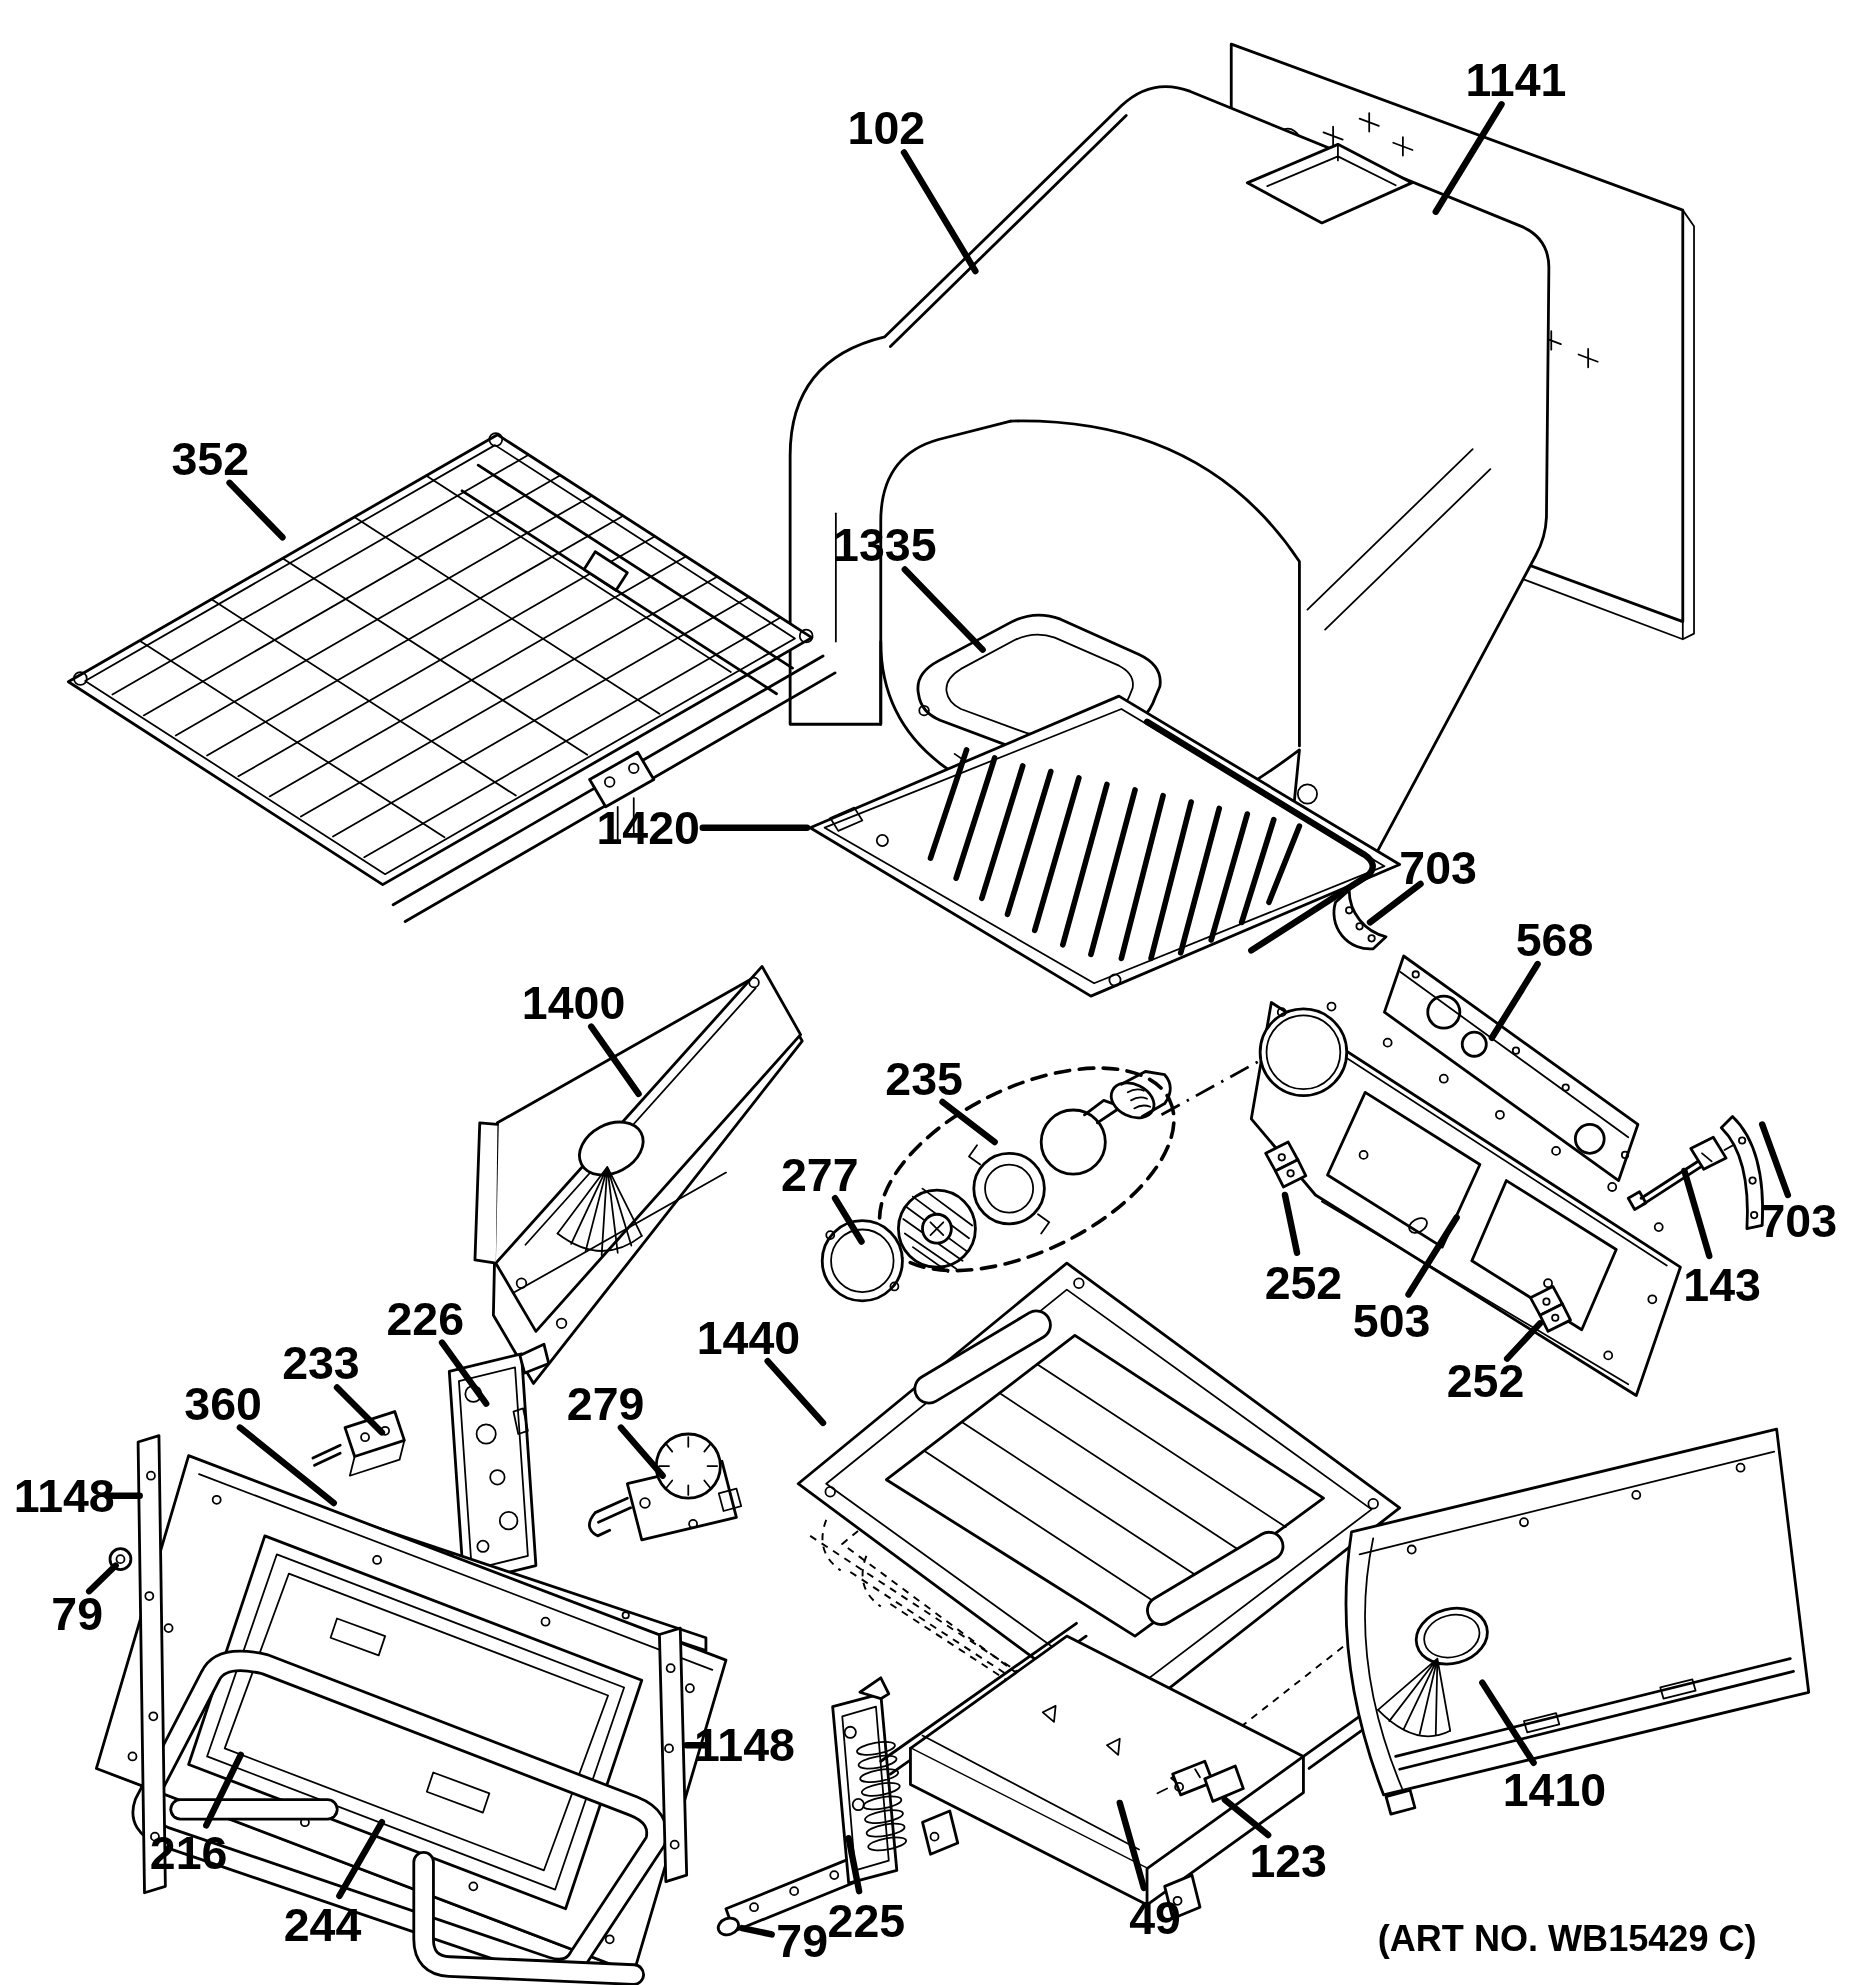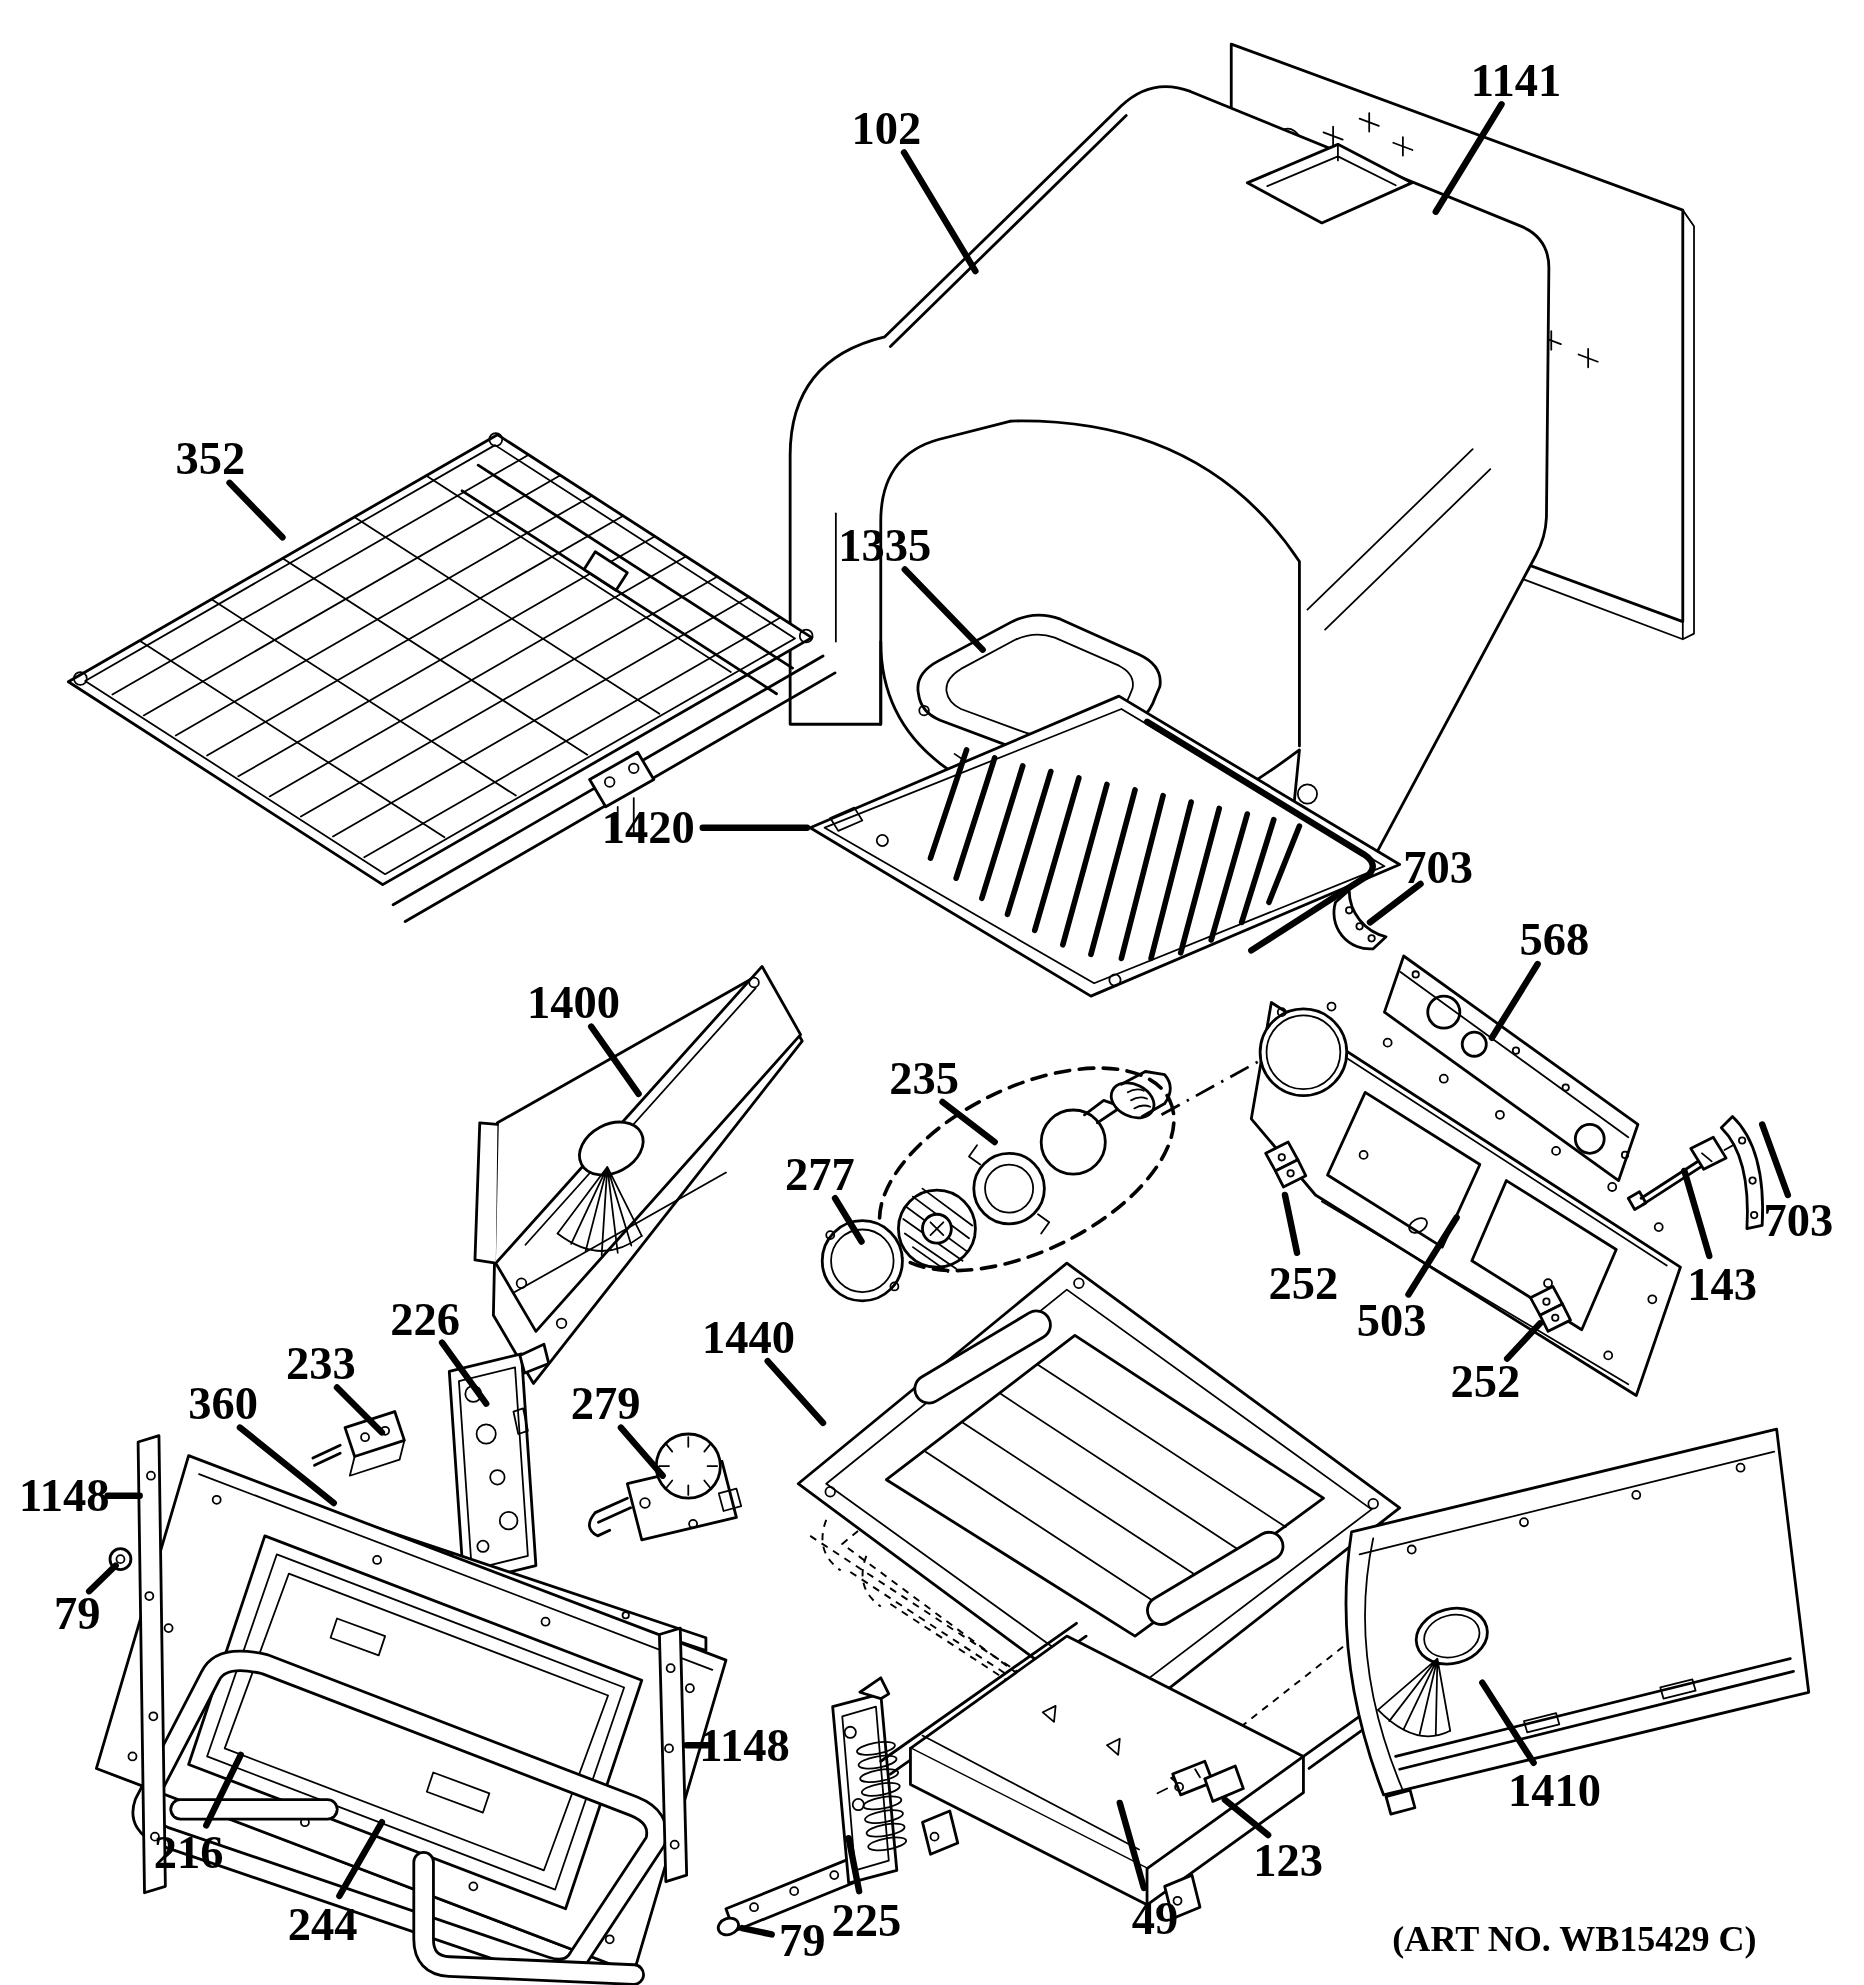--- a/index.html
+++ b/index.html
@@ -1,17 +1,17 @@
 <!DOCTYPE html>
 <html style="font-size:13px"><head>
 <meta charset="utf-8">
 <style>
   html,body{margin:0;padding:0;background:#ffffff;}
   .stage{position:relative;width:1865px;height:1985px;background:#fff;overflow:hidden;
-         font-family:Liberation Serif, serif;}
+         font-family:Liberation Sans, sans-serif;}
   svg{display:block}
   .ln{fill:none;stroke:#000;stroke-width:3.5;stroke-linejoin:round;stroke-linecap:round}
   .fw{fill:#fff;stroke:#000;stroke-width:3.5;stroke-linejoin:round;stroke-linecap:round}
   .thin{fill:none;stroke:#000;stroke-width:2.2;stroke-linejoin:round;stroke-linecap:round}
   .thick{fill:none;stroke:#000;stroke-width:8;stroke-linecap:round}
   .tube{fill:none;stroke:#000;stroke-width:28;stroke-linecap:round;stroke-linejoin:round}
   .tubein{fill:none;stroke:#fff;stroke-width:21;stroke-linecap:round;stroke-linejoin:round}
   .dash{fill:none;stroke:#000;stroke-width:4.5;stroke-dasharray:18 12;stroke-linecap:round}
   .dashthin{fill:none;stroke:#000;stroke-width:2.4;stroke-dasharray:9 8}
   .dashdot{fill:none;stroke:#000;stroke-width:3.5;stroke-dasharray:26 10 3 10}

